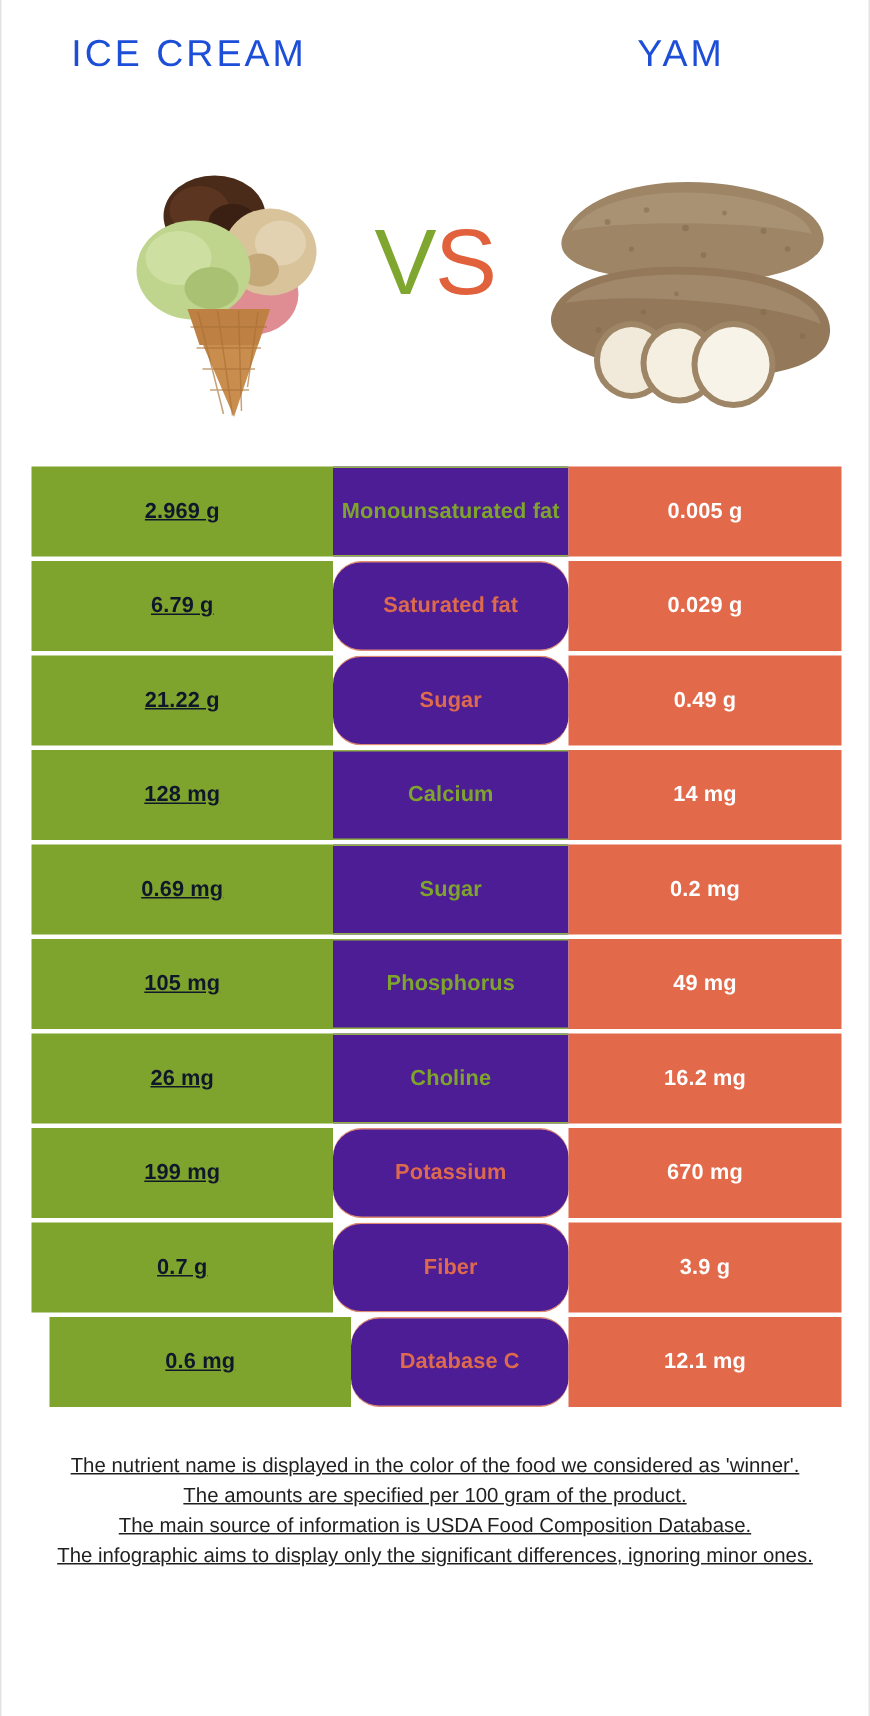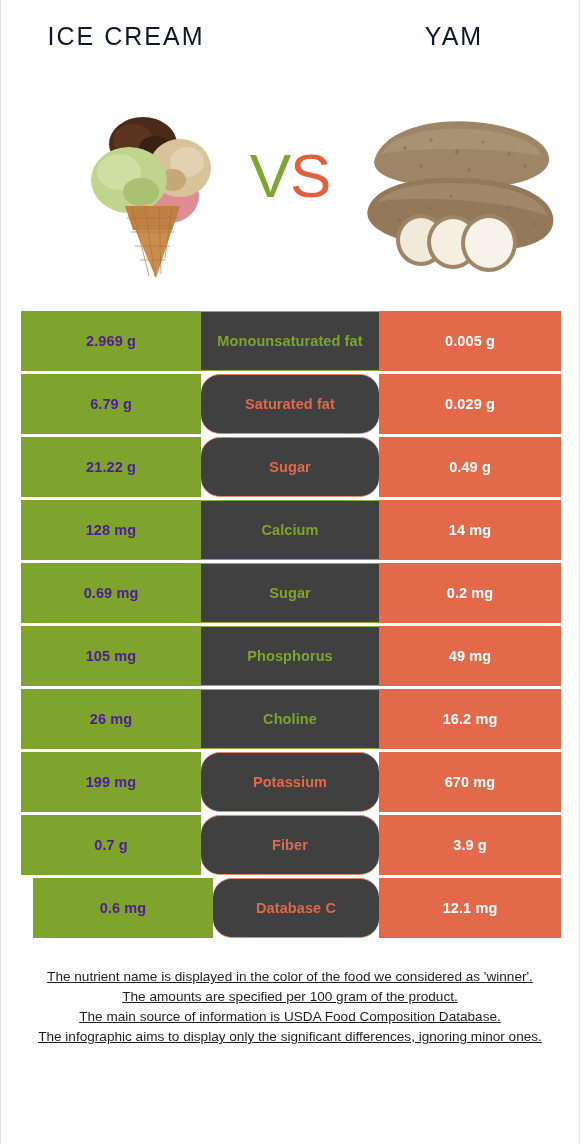--- a/index.html
+++ b/index.html
@@ -27,21 +27,21 @@
     height: 290px;
   }
 
   .food-title {
     position: absolute;
     top: 22px;
     font-family: "Liberation Sans", sans-serif;
     font-size: 25px;
     font-weight: 300;
     letter-spacing: 2.0px;
-    color: #0f172a;
+    color: #1d4ed8;
     text-align: center;
     white-space: nowrap;
   }
   .food-title.left  { left: 0;   width: 250px; }
   .food-title.right { right: 0;  width: 250px; }
 
   .vs-wrap {
     position: absolute;
     left: 0; right: 0;
     top: 145px;
@@ -80,34 +80,35 @@
   .cell {
     display: flex;
     align-items: center;
     justify-content: center;
     font-size: 14.5px;
     font-weight: 600;
     letter-spacing: 0.1px;
   }
 
   .cell-left {
-    width: 180px;
+    width: 201px;
     background: #7FA42D;
-    color: #4c1d95;
+    color: #0f172a;
+    text-decoration: underline;
   }
 
   .cell-right {
     width: 182px;
     background: #E2694A;
     color: #ffffff;
   }
 
   .cell-mid {
     flex: 1;
-    background: #404040;
+    background: #4c1d95;
     font-size: 14.5px;
     font-weight: 700;
   }
   .cell-mid.win-left {
     color: #7FA42D;
     border-top: 1px solid #8FAF45;
     border-bottom: 1px solid #8FAF45;
   }
   .cell-mid.win-right {
     color: #DD6A4C;

